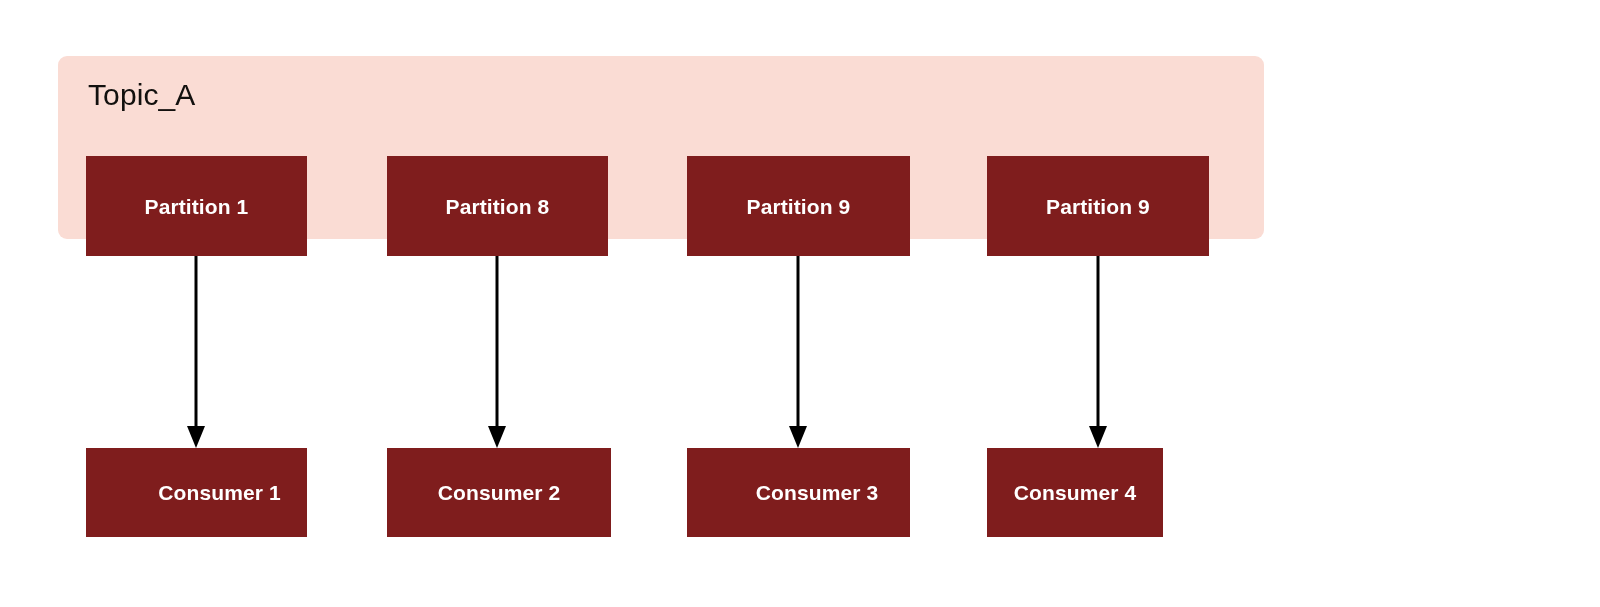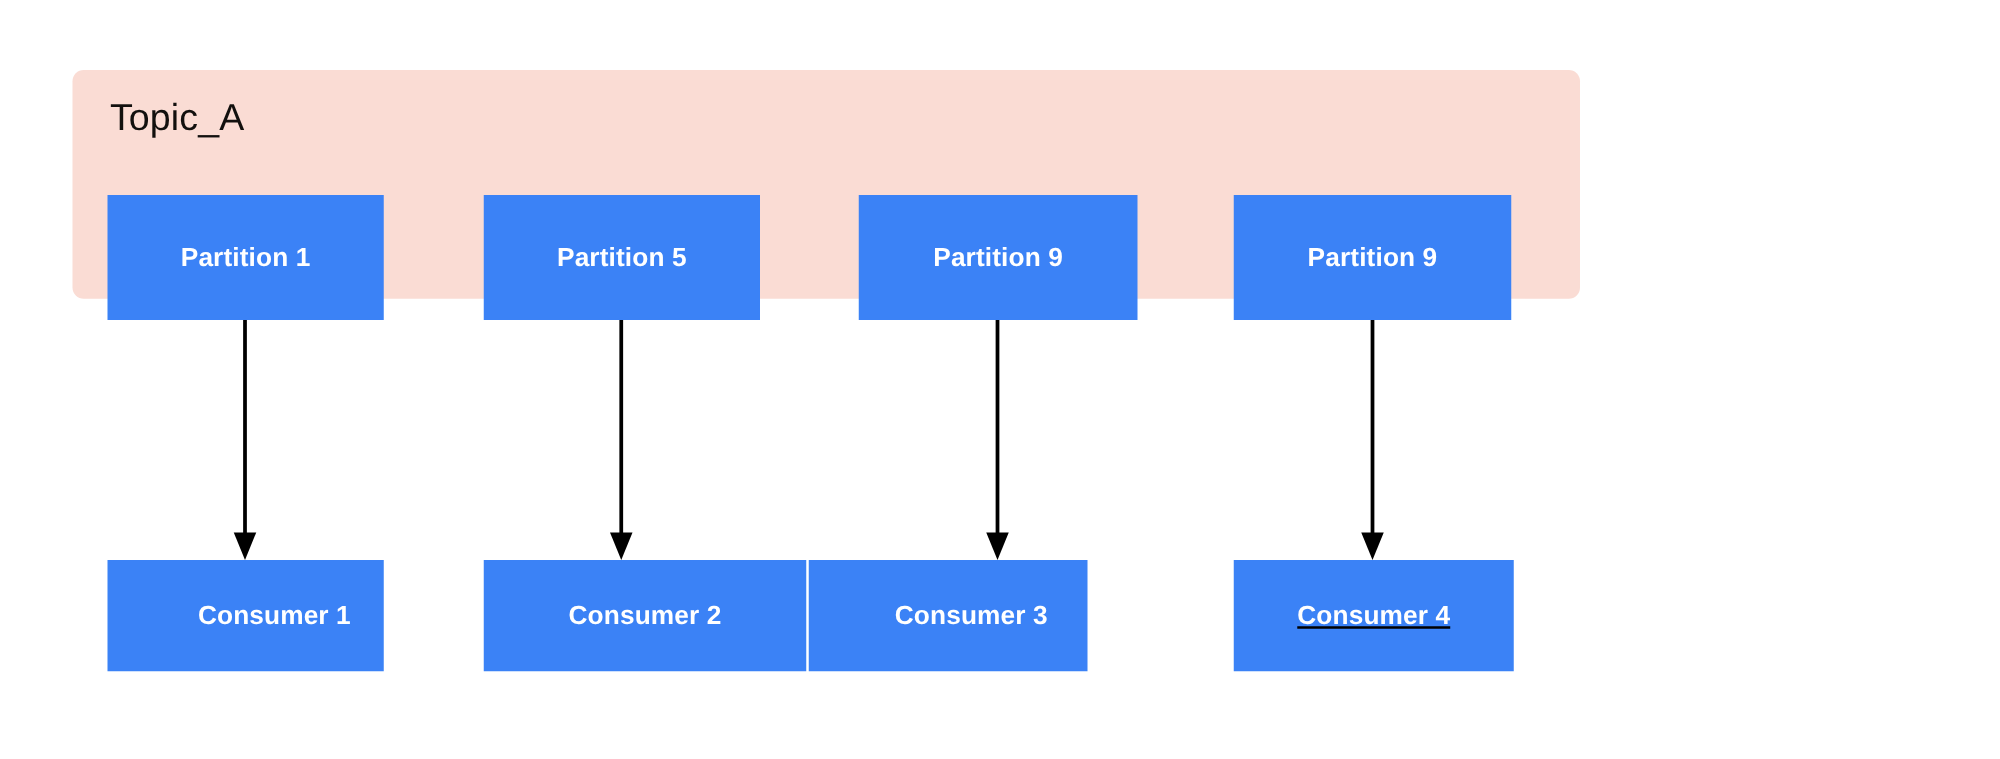--- a/index.html
+++ b/index.html
@@ -40,21 +40,21 @@
     font-weight: 400;
     color: #12100e;
     letter-spacing: 0.1px;
     line-height: 1;
     white-space: nowrap;
   }
 
   
   .node {
     position: absolute;
-    background: #3b82f6;
+    background: #7f1d1d;
     display: flex;
     align-items: center;
     justify-content: center;
     box-sizing: border-box;
   }
   .node-label {
     color: #ffffff;
     font-size: 21px;
     font-weight: 700;
     letter-spacing: 0.1px;
@@ -81,21 +81,21 @@
 <div class="canvas">
 
   <div class="topic-container">
     <div class="topic-title">Topic_A</div>
   </div>
 
   <div class="node partition" id="p0" style="left: 86px; width: 221px;">
     <span class="node-label">Partition 1</span>
   </div>
   <div class="node partition" id="p1" style="left: 387px; width: 221px;">
-    <span class="node-label">Partition 5</span>
+    <span class="node-label">Partition 8</span>
   </div>
   <div class="node partition" id="p2" style="left: 687px; width: 223px;">
     <span class="node-label">Partition 9</span>
   </div>
   <div class="node partition" id="p3" style="left: 987px; width: 222px;">
     <span class="node-label">Partition 9</span>
   </div>
 
   <div class="arrow" id="a0" style="left: 184px;">
     <svg width="24" height="192" viewBox="0 0 24 192" xmlns="http://www.w3.org/2000/svg">
@@ -118,23 +118,23 @@
   <div class="arrow" id="a3" style="left: 1086px;">
     <svg width="24" height="192" viewBox="0 0 24 192" xmlns="http://www.w3.org/2000/svg">
       <line x1="12" y1="0" x2="12" y2="172" stroke="#000000" stroke-width="3"></line>
       <polygon points="3,170 21,170 12,192" fill="#000000"></polygon>
     </svg>
   </div>
 
   <div class="node consumer" id="c0" style="left: 86px; width: 221px; padding-left: 46px;">
     <span class="node-label">Consumer 1</span>
   </div>
-  <div class="node consumer" id="c1" style="left: 387px; width: 258px;">
+  <div class="node consumer" id="c1" style="left: 387px; width: 224px;">
     <span class="node-label">Consumer 2</span>
   </div>
-  <div class="node consumer" id="c2" style="left: 647px; width: 223px; padding-left: 37px;">
+  <div class="node consumer" id="c2" style="left: 687px; width: 223px; padding-left: 37px;">
     <span class="node-label">Consumer 3</span>
   </div>
-  <div class="node consumer" id="c3" style="left: 987px; width: 224px; text-decoration: underline;">
+  <div class="node consumer" id="c3" style="left: 987px; width: 176px;">
     <span class="node-label">Consumer 4</span>
   </div>
 
 </div>
 
 </body></html>

